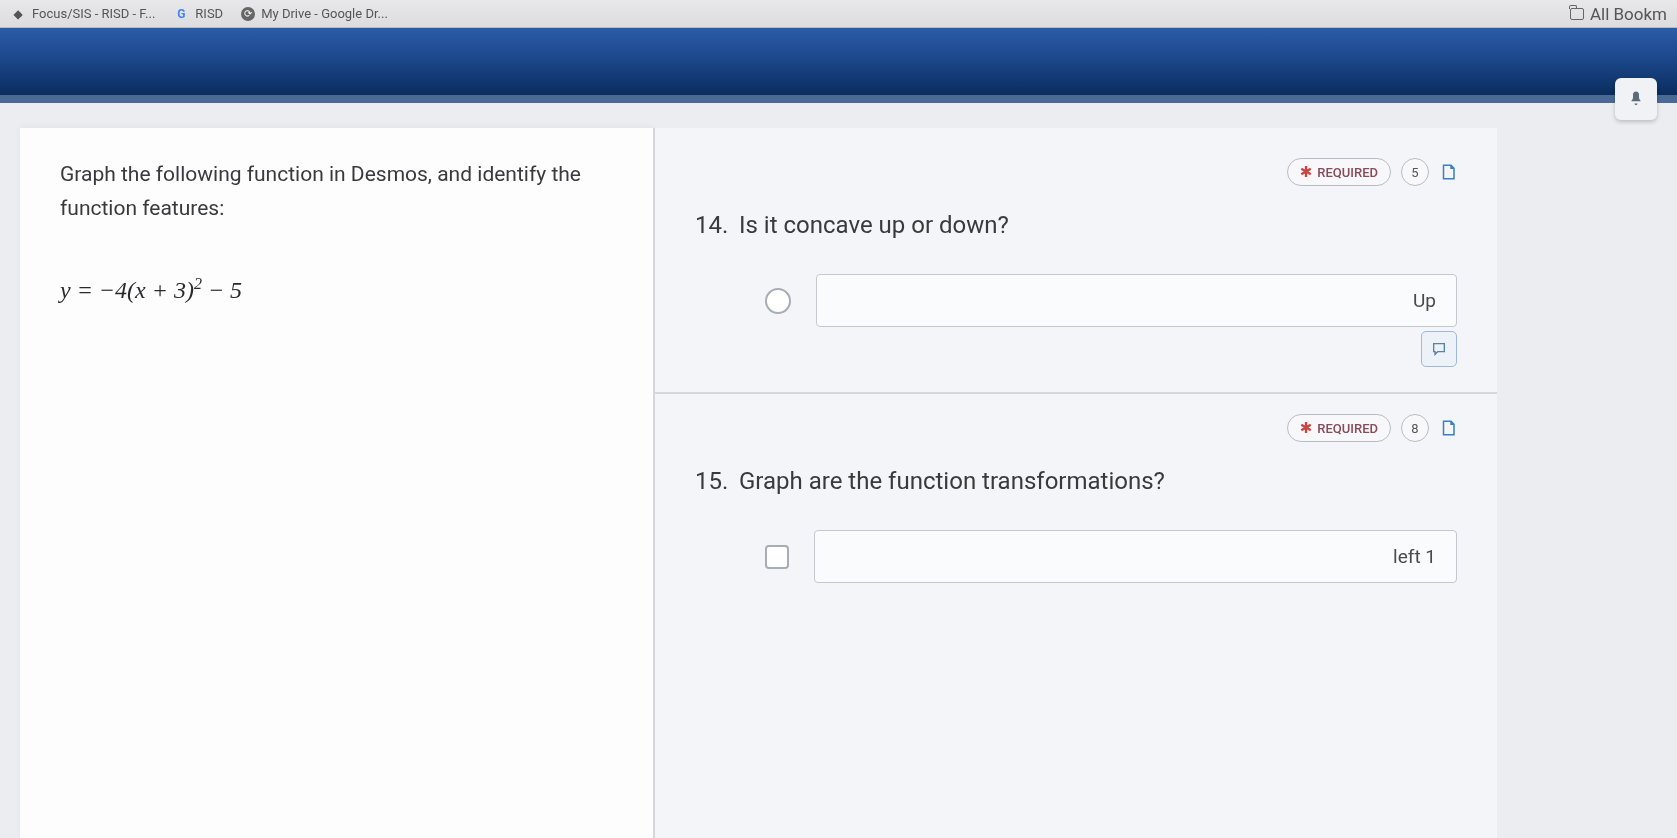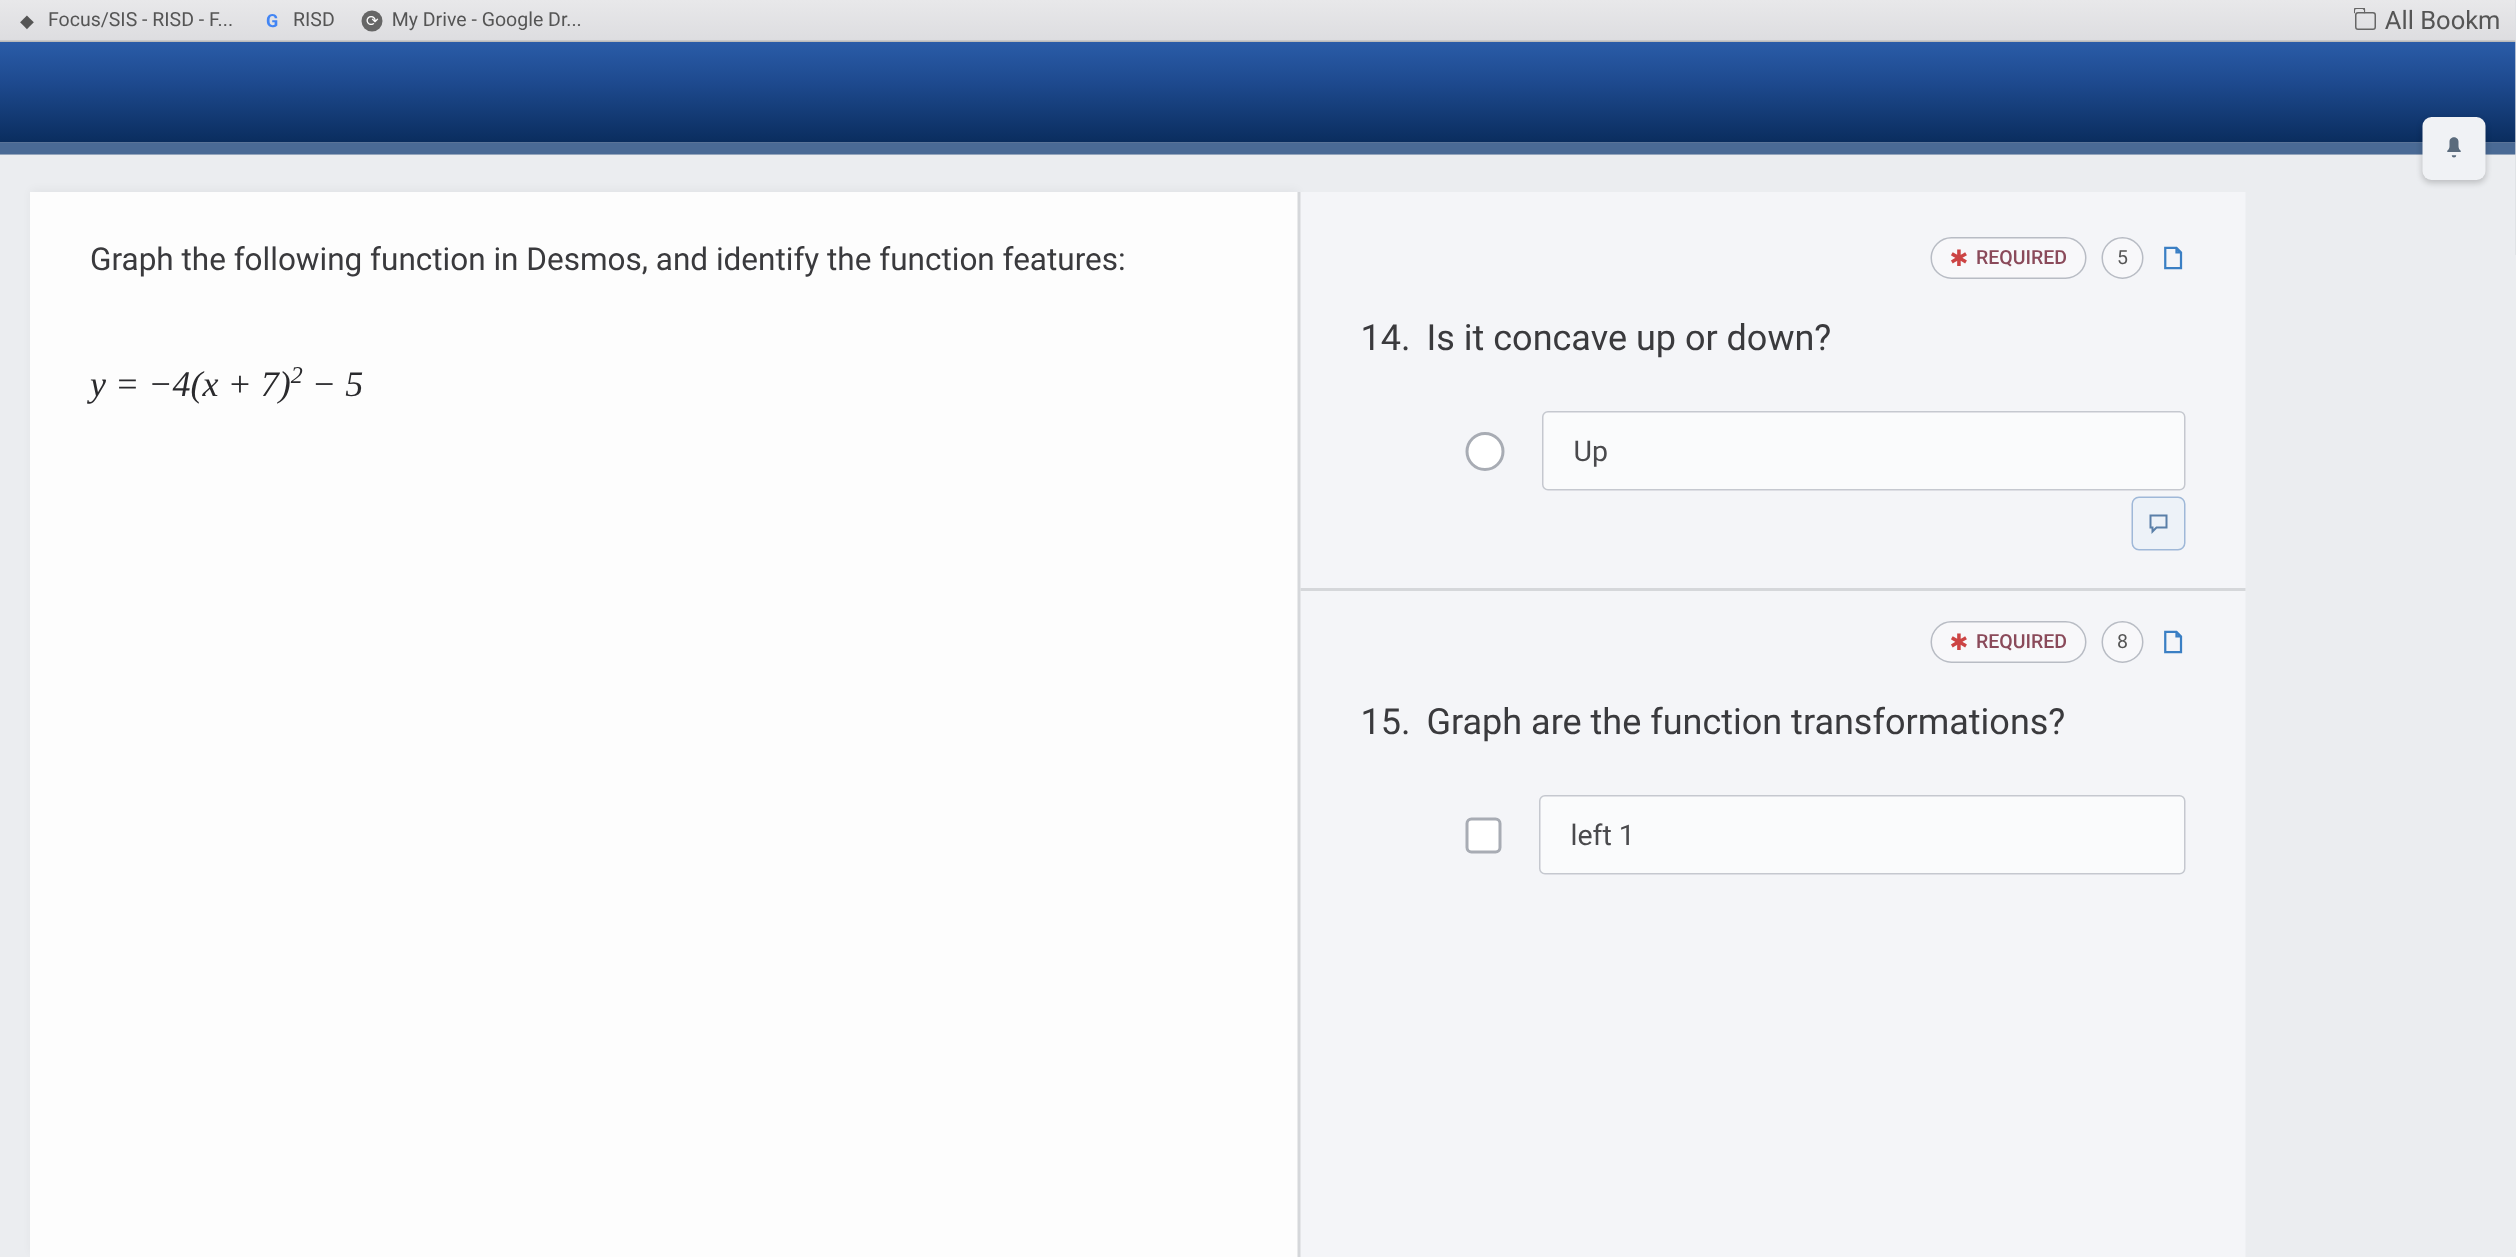--- a/index.html
+++ b/index.html
@@ -94,21 +94,21 @@
       height: 20px;
       fill: #5a6b7c;
     }
     .content-area {
       display: flex;
       height: calc(100% - 103px);
       background: #ebedf0;
       padding-top: 25px;
     }
     .left-panel {
-      width: 846px;
+      width: 634px;
       background: #fdfdfd;
       padding: 30px 40px;
       margin-left: 20px;
       border-right: 1px solid #d5d7da;
       box-shadow: 0 -2px 6px rgba(0,0,0,0.04);
     }
     .prompt-text {
       font-size: 21px;
       color: #3a3a3d;
       line-height: 1.6;
@@ -192,20 +192,21 @@
       color: #3a3a3d;
     }
     .options {
       margin-left: 70px;
     }
     .option-row {
       display: flex;
       align-items: center;
       gap: 25px;
       margin-bottom: 40px;
+      text-align: right;
     }
     .radio {
       width: 26px;
       height: 26px;
       border: 2.5px solid #a8acb4;
       border-radius: 50%;
       background: white;
       flex-shrink: 0;
       display: flex;
       align-items: center;
@@ -289,21 +290,21 @@
     <svg class="bell-icon" viewBox="0 0 24 24">
       <path d="M12 2C10 2 8 3.5 8 6v4c0 2-1 3-2 4v1h12v-1c-1-1-2-2-2-4V6c0-2.5-2-4-4-4zm-2 16a2 2 0 004 0h-4z"></path>
     </svg>
   </div>
 </div>
 
 <div class="content-area">
   <div class="left-panel">
     <div class="prompt-text">Graph the following function in Desmos, and identify the function features:</div>
     <div class="equation">
-      <span>y</span><span> = </span><span>−4(x + 7)</span><span class="sup">2</span><span> − 5</span>
+      <span>y</span><span> = </span><span>−4(x + 3)</span><span class="sup">2</span><span> − 5</span>
     </div>
   </div>
 
   <div class="right-panel">
     <div class="question-block">
       <div class="question-header">
         <div class="required-pill">
           <span class="required-star">✱</span>
           <span>REQUIRED</span>
         </div>

